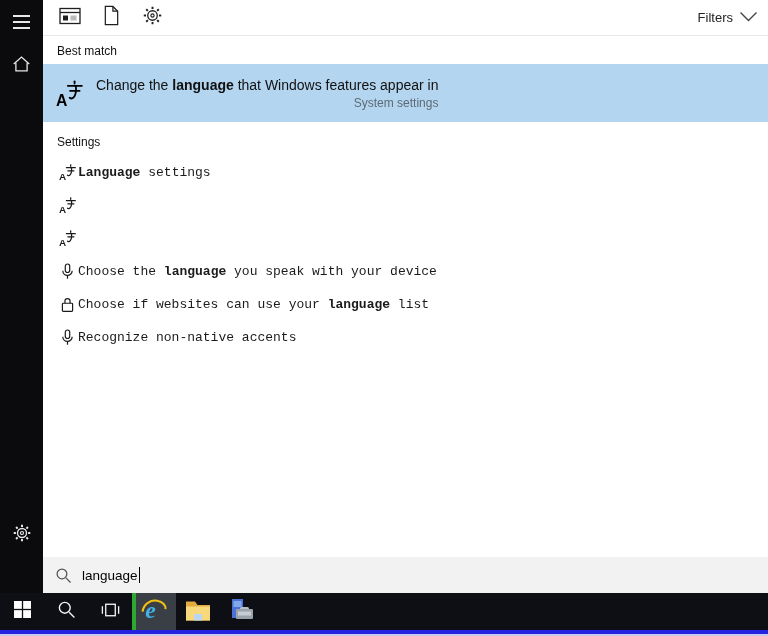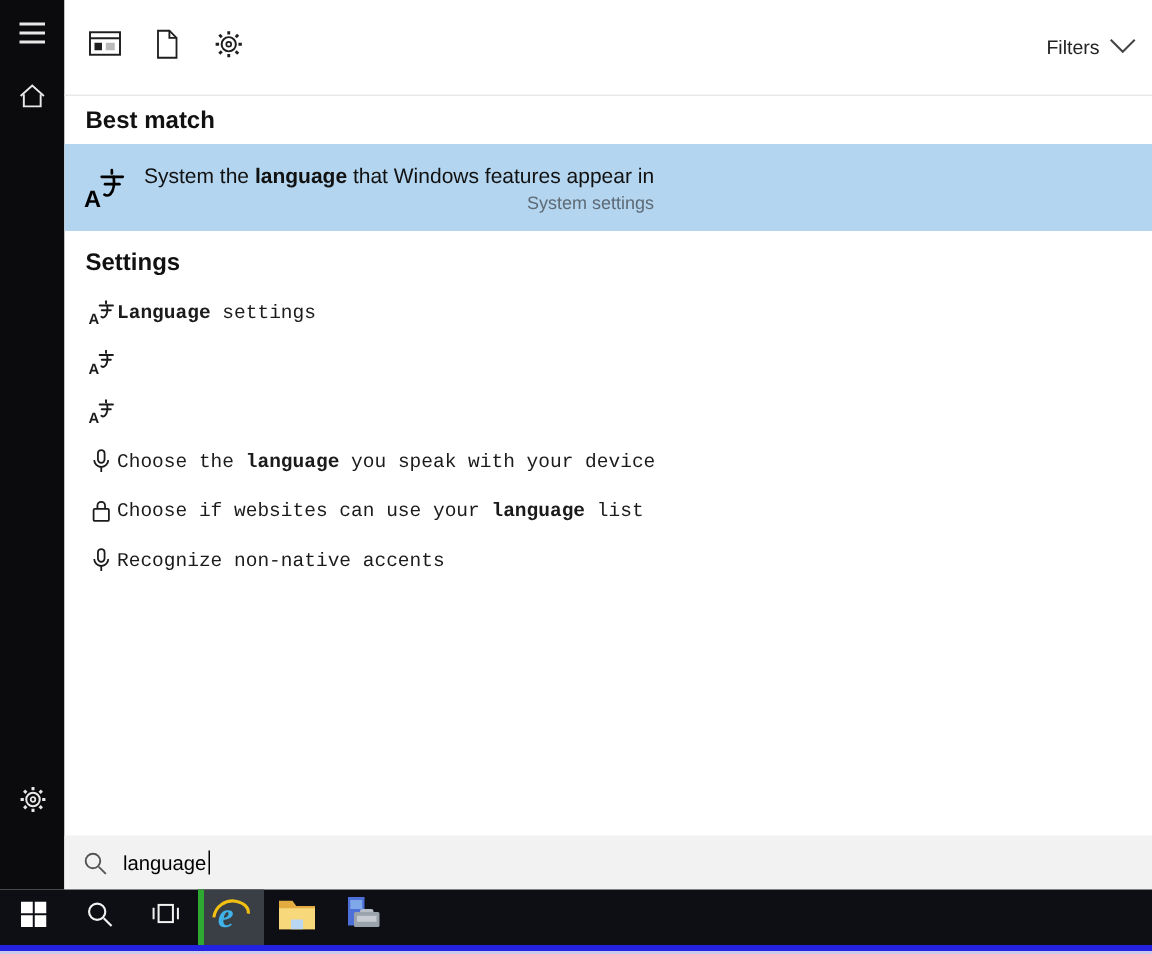--- a/index.html
+++ b/index.html
@@ -16,27 +16,27 @@
   }
   .side-btn { width:43px; height:44px; display:flex; align-items:center; justify-content:center; color:#e8e8e8; cursor:pointer; }
   .side-btn.gear { margin-top:auto; margin-bottom:36px; }
   .burger { display:flex; flex-direction:column; gap:4px; }
   .burger span { display:block; width:17px; height:2px; background:#e8e8e8; }
 
   
   .main { position:absolute; left:43px; top:0; right:0; height:593px; background:#fff; }
 
   .topbar {
-    height:64px; display:flex; align-items:center; border-bottom:1px solid #e9e9e9;
+    height:36px; display:flex; align-items:center; border-bottom:1px solid #e9e9e9;
   }
   .filter-btn { width:26px; height:26px; margin-left:15px; display:flex; align-items:center; justify-content:center; color:#1f1f1f; cursor:pointer; }
   .filter-btn:first-child { margin-left:14px; }
   .filters { margin-left:auto; margin-right:10px; display:flex; align-items:center; gap:6px; font-size:13px; color:#222; cursor:pointer; }
 
-  .section-head { font-size:16px; font-weight:bold; color:#111; margin-left:14px; }
+  .section-head { font-size:12px; font-weight:normal; color:#111; margin-left:14px; }
   .head-best { margin-top:8px; }
   .head-settings { margin-top:13px; margin-bottom:7px; }
 
   .best-row {
     margin-top:6px; height:58px; background:var(--best-match-highlight,#b3d5ef);
     display:flex; align-items:center; padding-left:13px; cursor:pointer;
   }
   .best-icon { width:27px; height:27px; color:#000; flex:0 0 auto; }
   .best-text { margin-left:13px; }
   .best-title { font-size:14px; color:#111; }
@@ -169,21 +169,21 @@
         <text x="0" y="23" font-size="14" font-weight="bold" fill="currentColor" font-family="Liberation Sans, sans-serif">A</text>
         <g fill="none" stroke="currentColor" stroke-width="1.6" stroke-linecap="round">
           <path d="M16.5 1.2 v2"></path>
             <path d="M10.5 5.2 h12.5"></path>
             <path d="M12.5 9.6 h8.5"></path>
           <path d="M17.6 5.2 c0.5 4 0.1 8 -1.9 10.2 c-1 1.1 -2.6 1.1 -3.6 0.4"></path>
         </g>
       </svg>
     </span>
     <div class="best-text">
-      <div class="best-title"><span>System the </span><span class="b">language</span><span> that Windows features appear in</span></div>
+      <div class="best-title"><span>Change the </span><span class="b">language</span><span> that Windows features appear in</span></div>
       <div class="best-sub">System settings</div>
     </div>
   </div>
 
   <div class="section-head head-settings">Settings</div>
 
   <div class="rows" id="settings-rows">
       <div class="row">
     <span class="row-icon">
       <svg viewBox="0 0 24 24">

